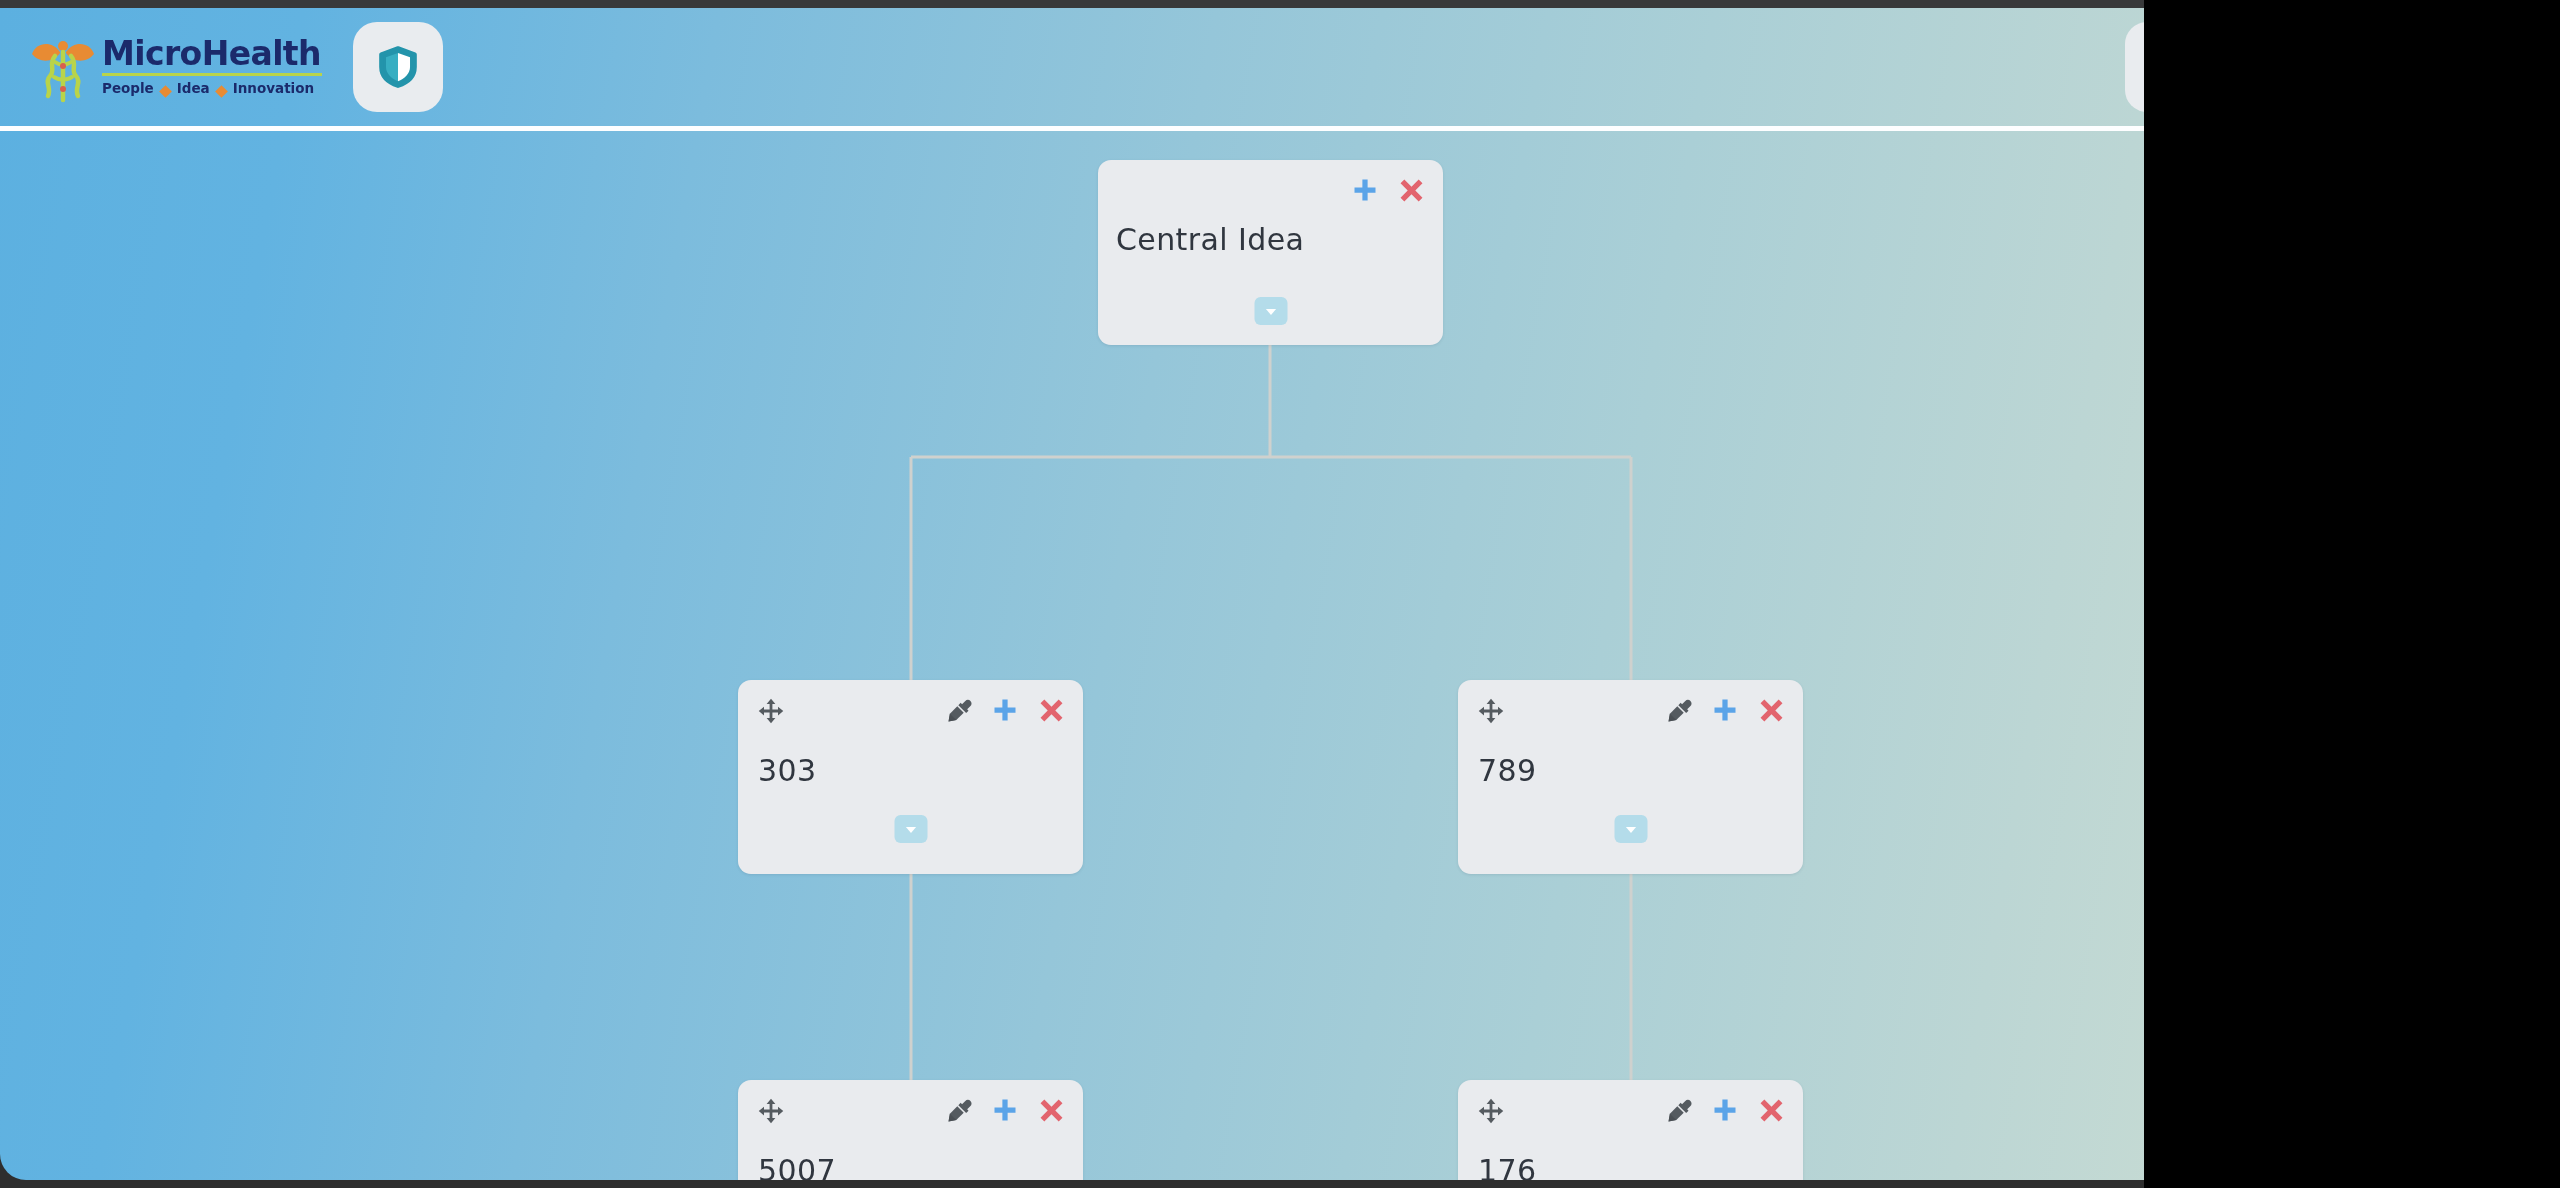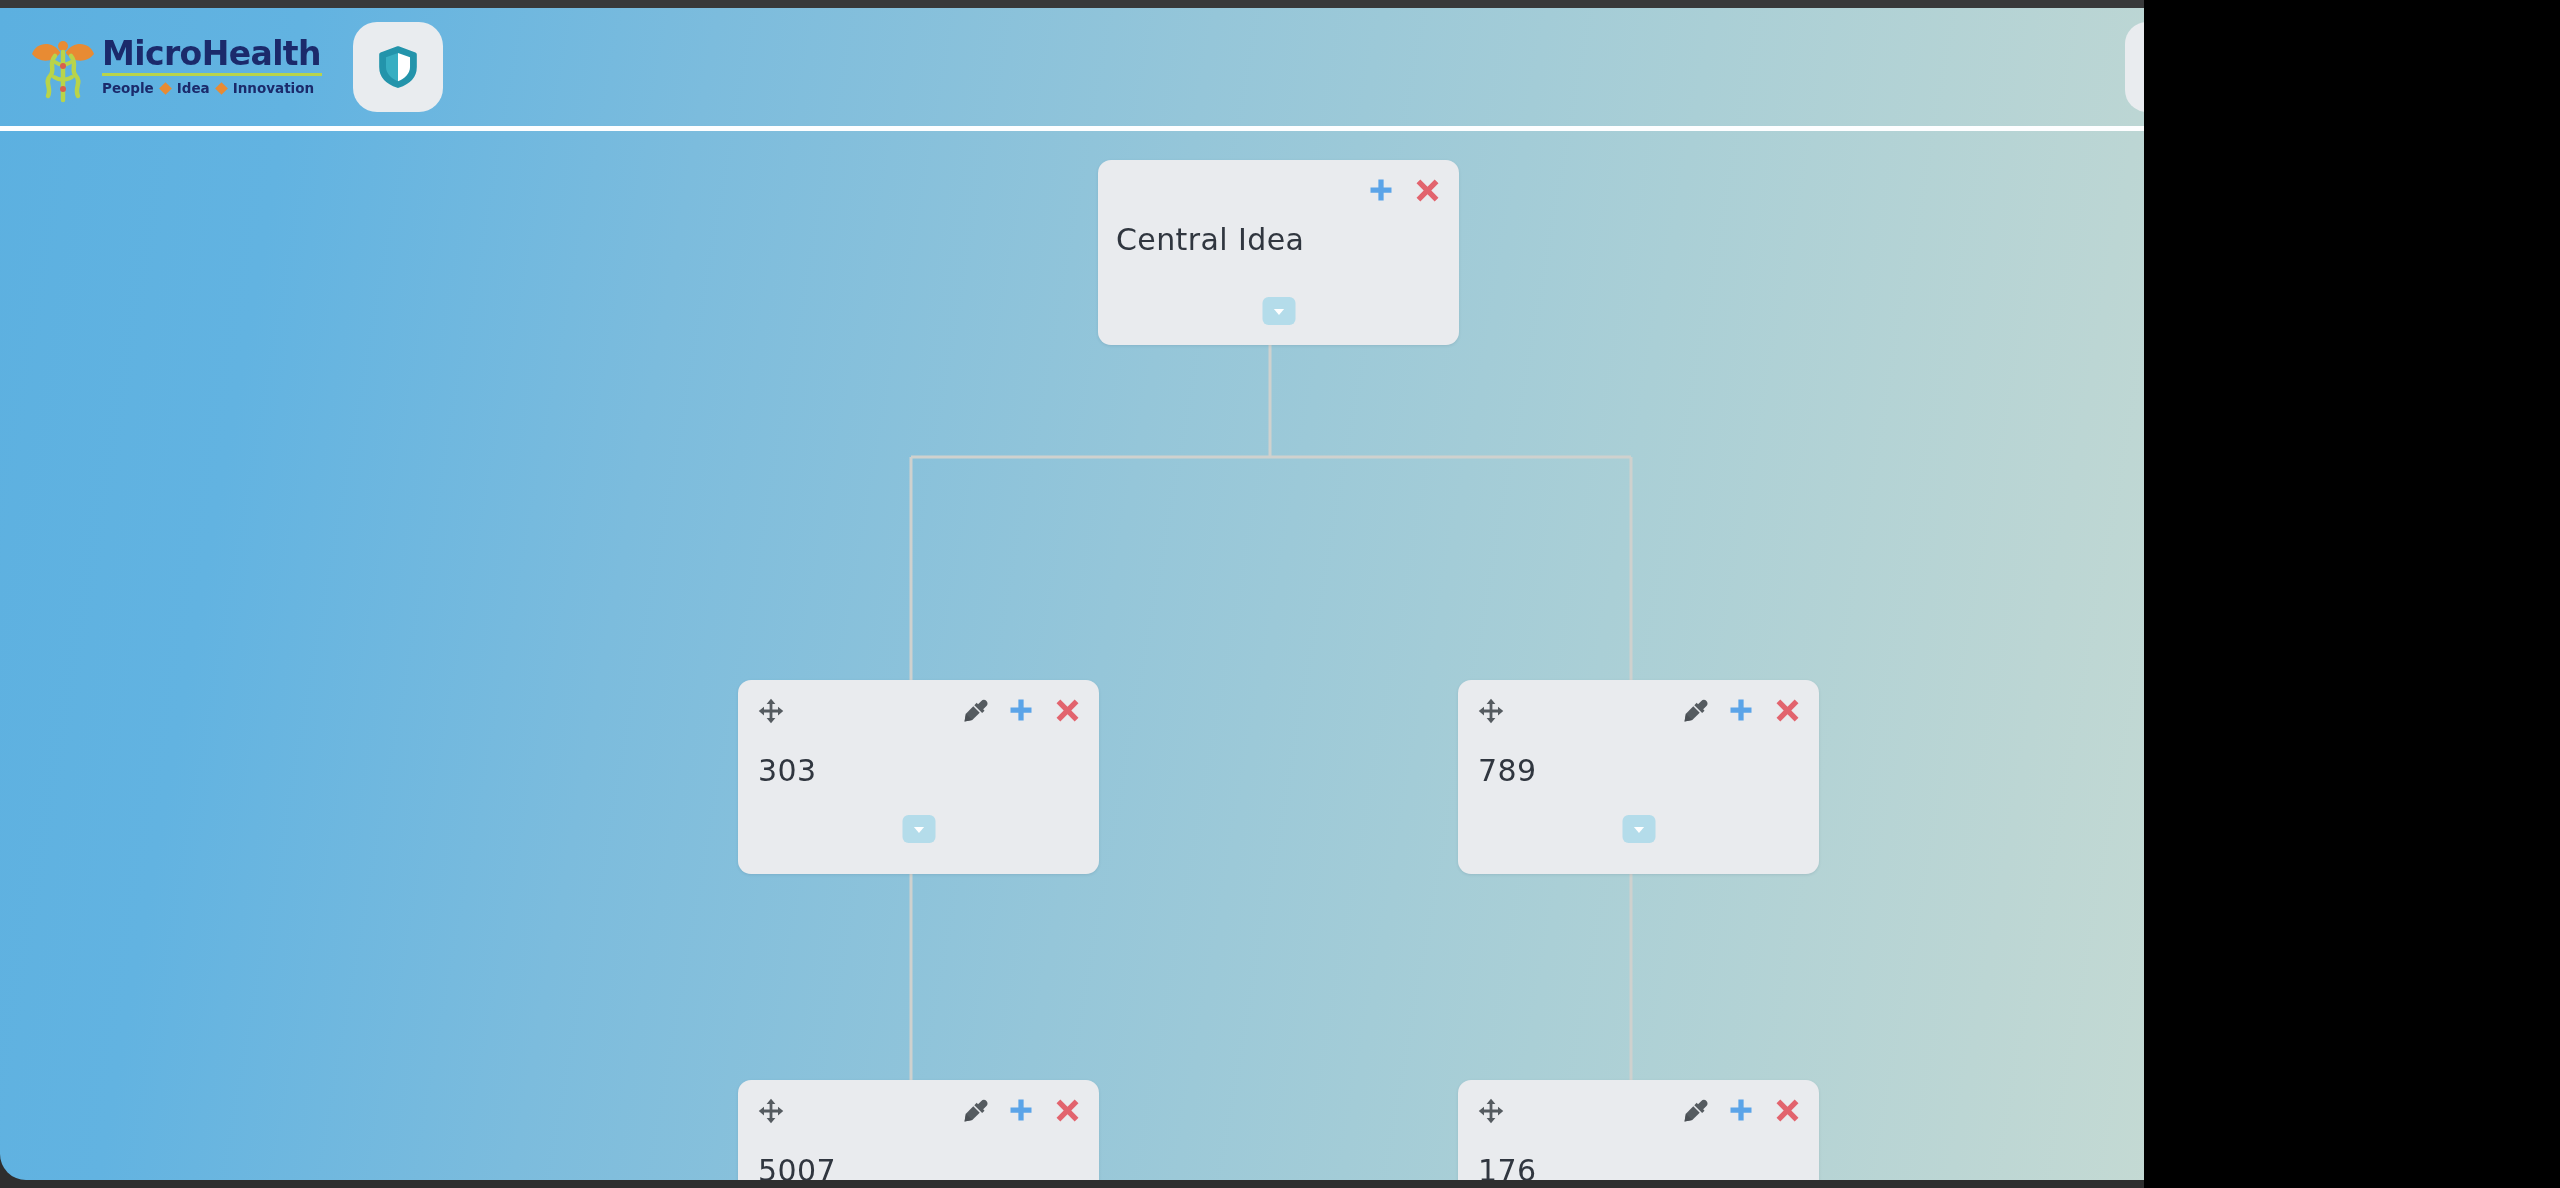--- a/index.html
+++ b/index.html
@@ -97,21 +97,21 @@
     white-space: nowrap;
   }
   .logo-rule {
     width: 220px;
     height: 3px;
     background: #b9d44a;
     margin-top: 1px;
   }
   .logo-tag {
     display: flex;
-    align-items: center;
+    align-items: flex-end;
     gap: 7px;
     margin-top: 4px;
     font-family: "DejaVu Sans", sans-serif;
     font-size: 13.5px;
     font-weight: 600;
     color: #1b2a6b;
     white-space: nowrap;
   }
   .tag-diamond {
     width: 9px; height: 9px;
@@ -159,21 +159,20 @@
     pointer-events: none;
   }
 
   
   .node {
     position: absolute;
     background: #e9ebee;
     border-radius: 13px;
     box-shadow: 0 1px 3px rgba(40,70,90,0.13);
     z-index: 20;
-    padding-left: 16px;
   }
   .node-root  { left: 1098px; top:  29px; width: 345px; height: 185px; }
   .node-456   { left:  738px; top: 549px; width: 345px; height: 194px; }
   .node-789   { left: 1458px; top: 549px; width: 345px; height: 194px; }
   .node-4444  { left:  738px; top: 949px; width: 345px; height: 190px; }
   .node-123   { left: 1458px; top: 949px; width: 345px; height: 190px; }
 
   .node-drag {
     position: absolute;
     left: 18px;

